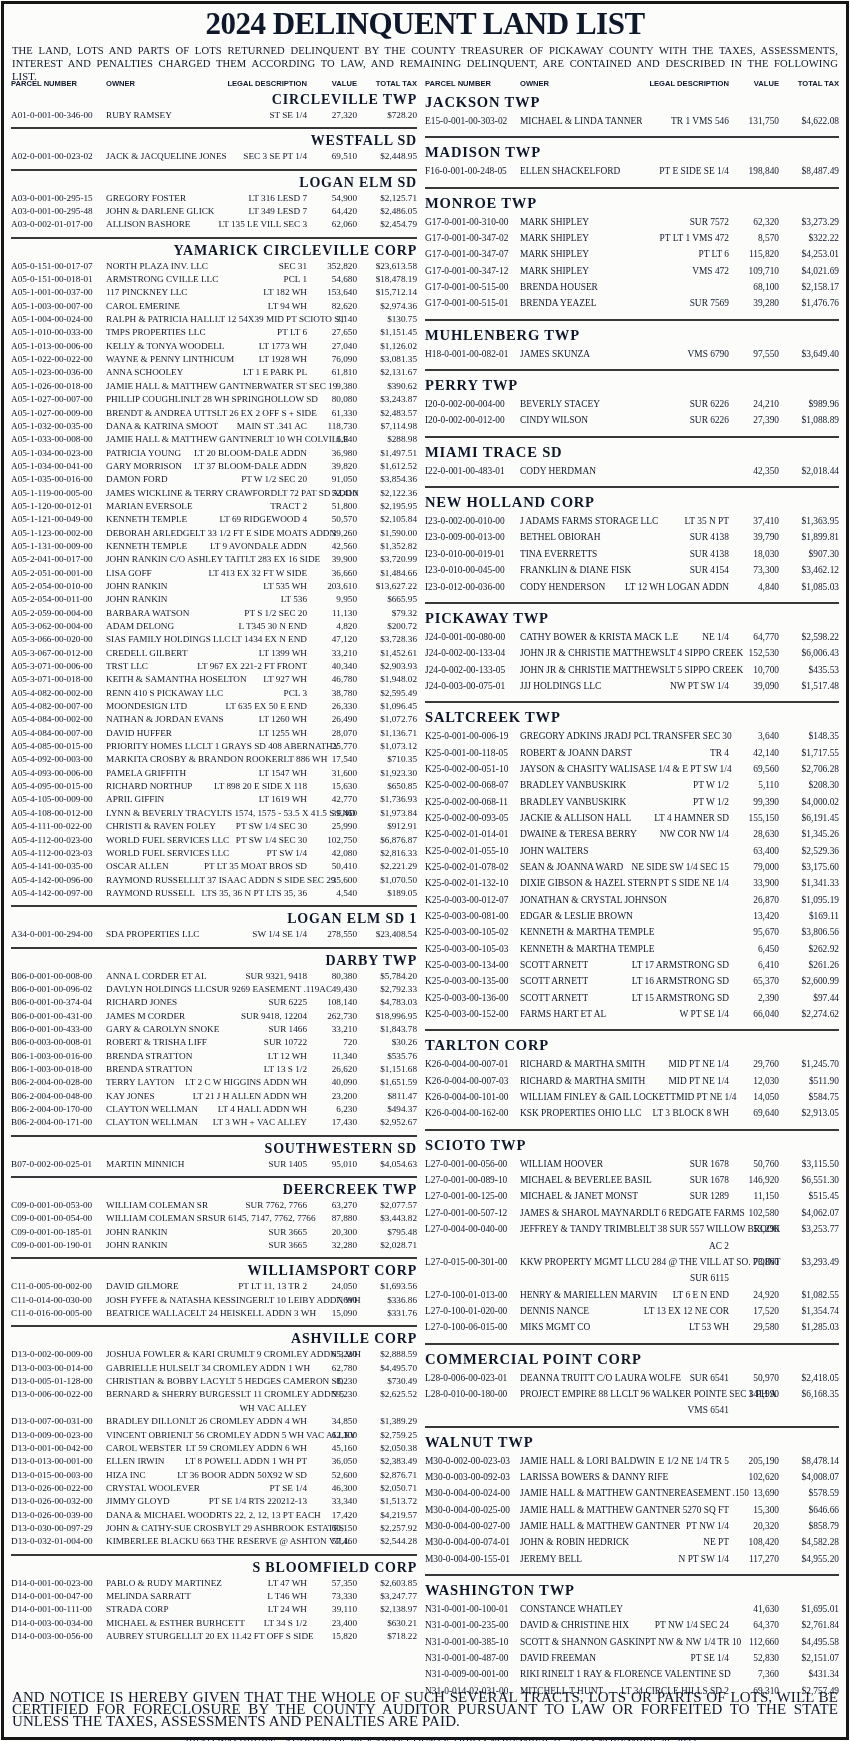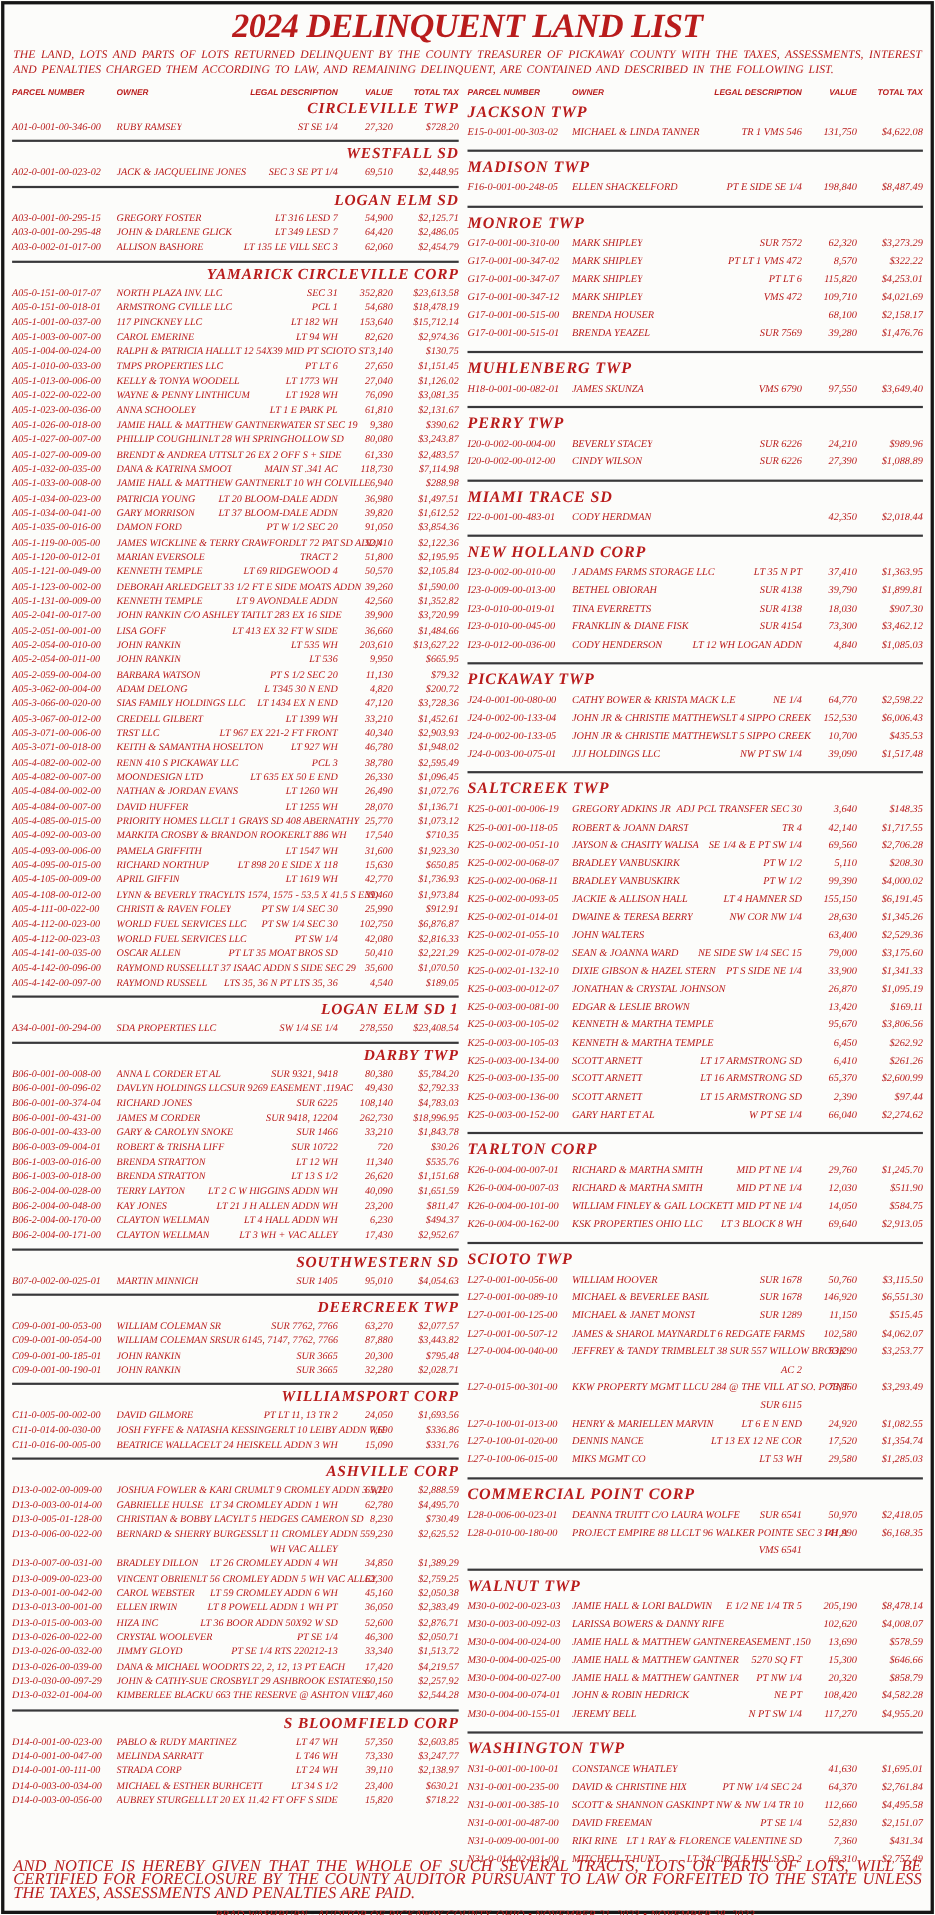--- a/index.html
+++ b/index.html
@@ -3,21 +3,21 @@
 <meta charset="utf-8">
 <style>
   html,body{margin:0;padding:0;}
   body{
     width:850px;height:1741px;position:relative;
     background:#e9e9e7;
     font-family:"Liberation Serif", serif;
     -webkit-font-smoothing:antialiased;
   }
   .sheet{
-    position:absolute;inset:0;background:#fcfcfa;color:#b91c1c;overflow:hidden;font-style:italic;
+    position:absolute;inset:0;background:#fcfcfa;color:#0f172a;overflow:hidden;
   }
   .frame{position:absolute;inset:1px;border:3px solid #161616;pointer-events:none;}
   .header-area{padding:7px 12px 0;}
   .page-title{
     margin:0;text-align:center;font-size:31px;line-height:34px;font-weight:700;
     letter-spacing:-0.5px;font-family:"Liberation Serif", serif;
   }
   .intro{
     margin:3px 0 0;font-size:10.6px;line-height:13px;text-align:justify;
     letter-spacing:0.1px;word-spacing:1.5px;
@@ -493,21 +493,21 @@
           <span class="c-tax">$18,996.95</span>
         </div>
         <div class="row">
           <span class="c-parcel">B06-0-001-00-433-00</span>
           <span class="c-owner">GARY &amp; CAROLYN SNOKE</span>
           <span class="c-legal">SUR 1466</span>
           <span class="c-value">33,210</span>
           <span class="c-tax">$1,843.78</span>
         </div>
         <div class="row">
-          <span class="c-parcel">B06-0-003-09-004-01</span>
+          <span class="c-parcel">B06-0-003-00-008-01</span>
           <span class="c-owner">ROBERT &amp; TRISHA LIFF</span>
           <span class="c-legal">SUR 10722</span>
           <span class="c-value">720</span>
           <span class="c-tax">$30.26</span>
         </div>
         <div class="row">
           <span class="c-parcel">B06-1-003-00-016-00</span>
           <span class="c-owner">BRENDA STRATTON</span>
           <span class="c-legal">LT 12 WH</span>
           <span class="c-value">11,340</span>
@@ -1040,21 +1040,21 @@
         </div>
         <div class="row">
           <span class="c-parcel">K25-0-003-00-136-00</span>
           <span class="c-owner">SCOTT ARNETT</span>
           <span class="c-legal">LT 15 ARMSTRONG SD</span>
           <span class="c-value">2,390</span>
           <span class="c-tax">$97.44</span>
         </div>
         <div class="row">
           <span class="c-parcel">K25-0-003-00-152-00</span>
-          <span class="c-owner">GARY HART ET AL</span>
+          <span class="c-owner">FARMS HART ET AL</span>
           <span class="c-legal">W PT SE 1/4</span>
           <span class="c-value">66,040</span>
           <span class="c-tax">$2,274.62</span>
         </div>
         <div class="sec-rule"></div>
         <h2 class="sec-h">TARLTON CORP</h2>
         <div class="row">
           <span class="c-parcel">K26-0-004-00-007-01</span>
           <span class="c-owner">RICHARD &amp; MARTHA SMITH</span>
           <span class="c-legal">MID PT NE 1/4</span>

